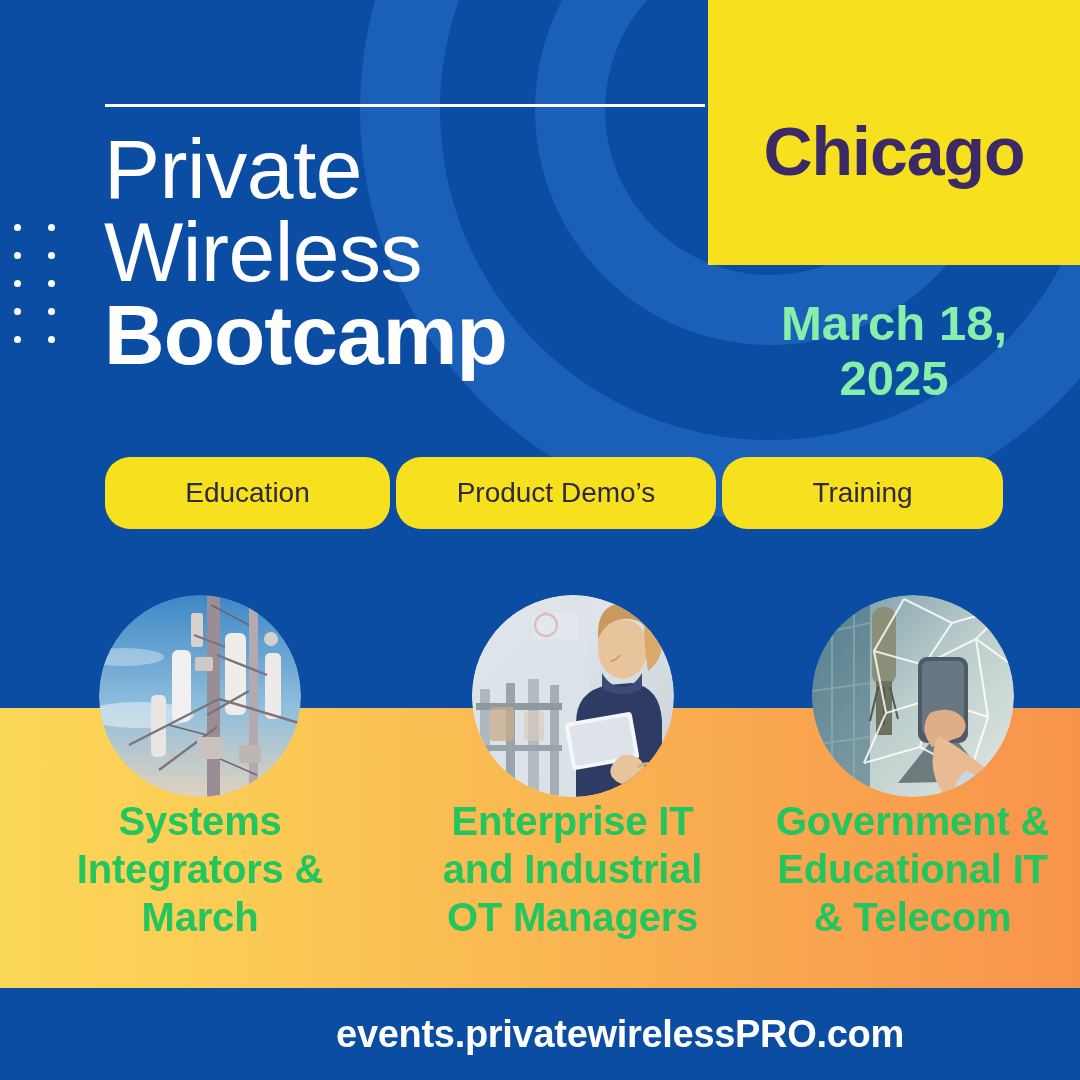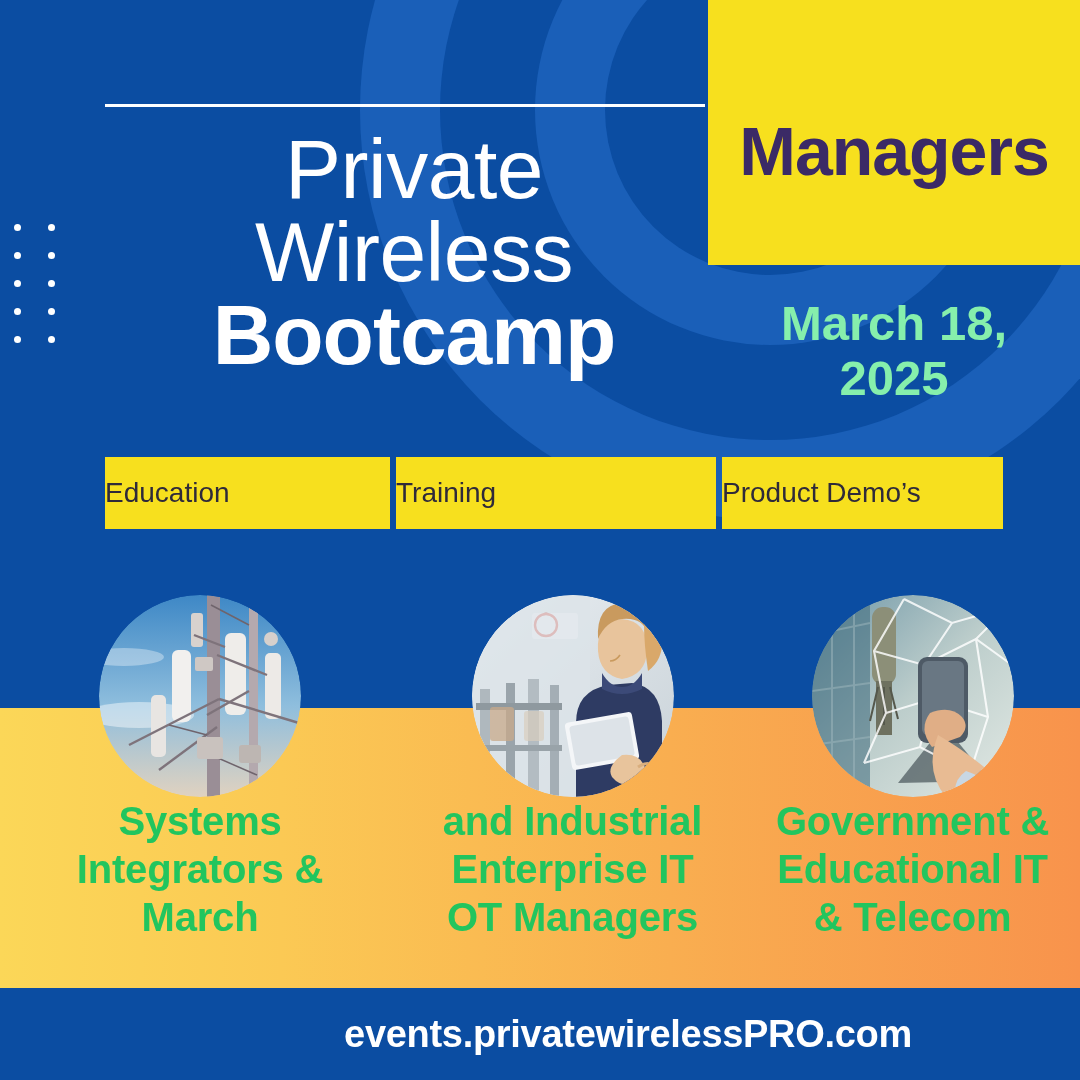--- a/index.html
+++ b/index.html
@@ -51,21 +51,20 @@
   
   .rule{
     position:absolute;left:105px;top:104px;
     width:600px;height:3px;background:#ffffff;
   }
   .headline{
     position:absolute;left:104px;top:128px;width:620px;
     color:#ffffff;
     font-size:84px;line-height:0.99;
     letter-spacing:-0.5px;
-    text-align:center;
   }
   .headline .l1,.headline .l2{font-weight:400;display:block;}
   .headline .l3{font-weight:700;display:block;letter-spacing:-1px;}
 
   
   .city-box{
     position:absolute;left:708px;top:0;
     width:372px;height:265px;
     background:#F7E01E;
     display:flex;align-items:center;justify-content:center;
@@ -90,24 +89,25 @@
   }
 
   
   .tags{
     position:absolute;left:105px;top:457px;
     width:898px;height:72px;
     display:flex;gap:6px;
   }
   .tag{
     background:#F7E01E;
-    display:flex;align-items:center;justify-content:flex-start;
+    display:flex;align-items:center;justify-content:center;
     color:#2F2A3A;
     font-size:28px;
     font-weight:400;
+    border-radius:25px;
   }
   .tag:nth-child(1){width:285px;}
   .tag:nth-child(2){width:320px;}
   .tag:nth-child(3){width:281px;}
 
   
   .band{
     position:absolute;left:0;top:708px;
     width:1080px;height:280px;
     background:linear-gradient(90deg,#FBD758 0%,#FBC954 26%,#F9AE50 62%,#F8934C 100%);
@@ -137,21 +137,21 @@
     color:#22c55e;
     font-weight:700;
     font-size:40px;
     line-height:1.2;
     text-align:center;
     letter-spacing:-0.2px;
   }
 
   
   .footer{
-    position:absolute;left:8px;top:988px;
+    position:absolute;left:0;top:988px;
     width:932px;height:92px;
     background:#0B4DA2;
     display:flex;align-items:center;justify-content:flex-end;
   }
   .footer .url{
     color:#ffffff;
     font-weight:700;
     font-size:38px;
     letter-spacing:-0.3px;
     padding-right:28px;
@@ -181,37 +181,37 @@
   </div>
 
   <div class="rule"></div>
   <div class="headline">
     <span class="l1">Private</span>
     <span class="l2">Wireless</span>
     <span class="l3">Bootcamp</span>
   </div>
 
   <div class="city-box">
-    <span>Managers</span>
+    <span>Chicago</span>
   </div>
 
   <div class="date">
     <div>March 18,</div>
     <div>2025</div>
   </div>
 
   <div class="tags">
     <div class="tag">
       <span>Education</span>
     </div>
     <div class="tag">
+      <span>Product Demo’s</span>
+    </div>
+    <div class="tag">
       <span>Training</span>
-    </div>
-    <div class="tag">
-      <span>Product Demo’s</span>
     </div>
   </div>
 
   <div class="band"></div>
 
   <div class="audience">
 
     <div class="aud aud-1">
       <div class="circ">
         <svg viewBox="0 0 202 202" xmlns="http://www.w3.org/2000/svg">
@@ -295,22 +295,22 @@
             <path d="M130 78 q8 14 20 14 q12 0 20 -14 l0 16 q-20 10 -40 0 Z" fill="#3C4A78"></path>
             <path d="M148 60 q-4 6 -10 6" fill="none" stroke="#C99A5E" stroke-width="1.6"></path>
             <rect x="96" y="122" width="68" height="48" rx="4" transform="rotate(-10 130 146)" fill="#F4F6F8"></rect>
             <rect x="100" y="126" width="60" height="40" rx="3" transform="rotate(-10 130 146)" fill="#DDE3E8"></rect>
             <path d="M150 160 q16 -2 22 10 q6 12 -6 18 q-16 6 -26 -6 q-6 -10 10 -22 Z" fill="#E8C49C"></path>
             <path d="M166 172 q12 -8 20 2 q6 10 -4 16" fill="none" stroke="#D9AE7E" stroke-width="3"></path>
           </g>
         </svg>
       </div>
       <div class="aud-label">
+        <div>Enterprise IT</div>
         <div>and Industrial</div>
-        <div>Enterprise IT</div>
         <div>OT Managers</div>
       </div>
     </div>
 
     <div class="aud aud-3">
       <div class="circ">
         <svg viewBox="0 0 202 202" xmlns="http://www.w3.org/2000/svg">
           <defs>
             <clipPath id="c3">
                 <circle cx="101" cy="101" r="101"></circle>

